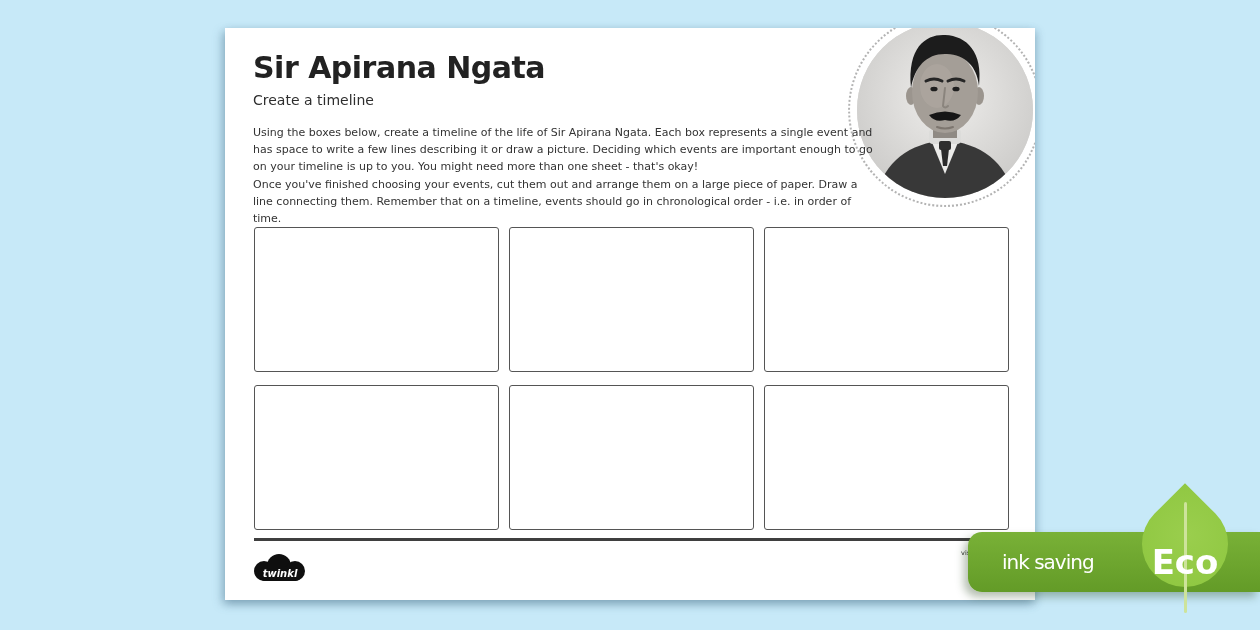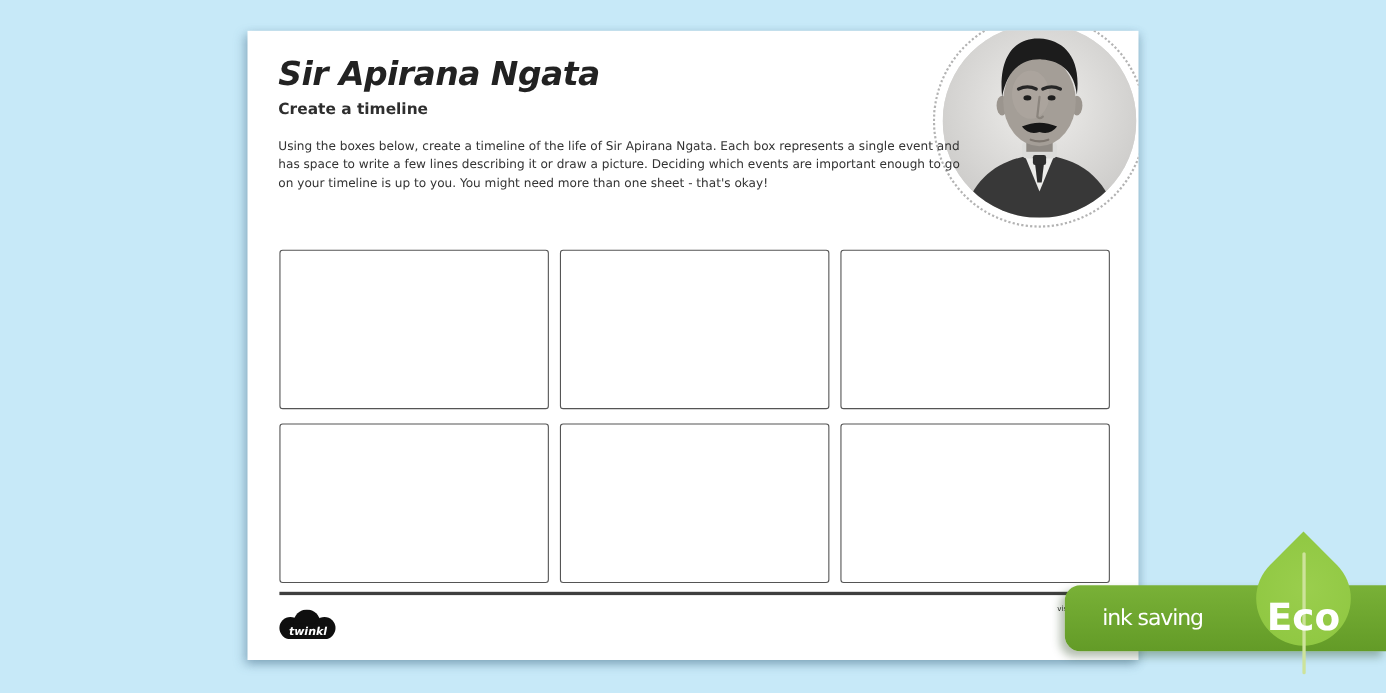--- a/index.html
+++ b/index.html
@@ -10,25 +10,25 @@
   }
   
   .page{
     position:absolute;left:225px;top:28px;width:810px;height:572px;
     background:var(--page-bg,#ffffff);
     box-shadow:-3px 4px 9px rgba(70,110,135,.40),2px 3px 8px rgba(70,110,135,.30);
     overflow:hidden;
   }
   .title{
     position:absolute;left:28px;top:22px;
-    font-size:30px;font-weight:bold;color:#222;letter-spacing:-.5px;font-style:italic;
+    font-size:30px;font-weight:bold;color:#222;letter-spacing:-.5px;
   }
   .subtitle{
     position:absolute;left:28px;top:64px;
-    font-size:14px;font-weight:bold;color:#2e2e2e;
+    font-size:14px;font-weight:normal;color:#2e2e2e;
   }
   .para{
     position:absolute;left:28px;width:622px;
     font-size:11px;line-height:17px;color:#333;
   }
   .para1{top:96px;}
   .para2{top:148px;}
   
   .portrait-ring{
     position:absolute;left:623px;top:-15px;width:194px;height:194px;
@@ -119,20 +119,21 @@
       <ellipse cx="99" cy="67" rx="3.6" ry="2.3" fill="#1e1e1e"></ellipse>
       <path d="M88,66 L86,84 Q88,87 91,84" stroke="#8a847d" stroke-width="2" fill="none" stroke-linecap="round"></path>
       <path d="M72,93 Q88,86 104,93 Q98,101 88,98 Q78,101 72,93 Z" fill="#161616"></path>
       <path d="M80,105 Q88,108 96,105" stroke="#7d766f" stroke-width="2" fill="none" stroke-linecap="round"></path>
     </svg>
   </div>
 
   <div class="title">Sir Apirana Ngata</div>
   <div class="subtitle">Create a timeline</div>
   <div class="para para1">Using the boxes below, create a timeline of the life of Sir Apirana Ngata. Each box represents a single event and has space to write a few lines describing it or draw a picture. Deciding which events are important enough to go on your timeline is up to you. You might need more than one sheet - that's okay!</div>
+  <div class="para para2">Once you've finished choosing your events, cut them out and arrange them on a large piece of paper. Draw a line connecting them. Remember that on a timeline, events should go in chronological order - i.e. in order of time.</div>
 
   <div class="grid">
       <div class="tbox"></div>
       <div class="tbox"></div>
       <div class="tbox"></div>
       <div class="tbox"></div>
       <div class="tbox"></div>
       <div class="tbox"></div>
     </div>
 

